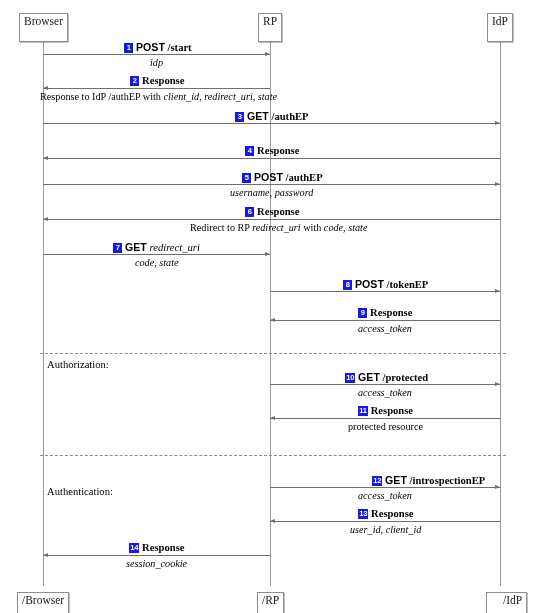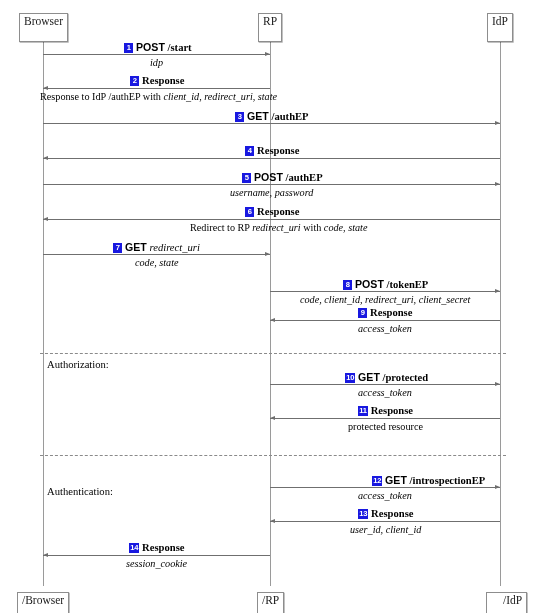--- a/index.html
+++ b/index.html
@@ -167,21 +167,20 @@
     <div class="msg-sub" style="top: 222px; left: 190px;"><span class="plain">Redirect to RP </span><span>redirect_uri</span><span class="plain"> with </span><span>code</span><span class="plain">, </span><span>state</span></div>
     <div class="msg-group"></div>
     <div class="msg-line" style="left: 43px; top: 254px; width: 227px;"></div>
     <div class="arrow-head right" style="top: 252px; left: 265px;"></div>
     <div class="msg-label" style="top: 241px; left: 113px;"><span class="badge">7</span> <span class="verb">GET</span> <span class="ital">redirect_uri</span></div>
     <div class="msg-sub" style="top: 257px; left: 135px;"><span>code, state</span></div>
     <div class="msg-group"></div>
     <div class="msg-line" style="left: 270px; top: 291px; width: 230px;"></div>
     <div class="arrow-head right" style="top: 289px; left: 495px;"></div>
     <div class="msg-label" style="top: 278px; left: 343px;"><span class="badge">8</span> <span class="verb">POST</span> <span class="path">/tokenEP</span></div>
-    <div class="msg-sub" style="top: 294px; left: 300px;"><span>code, client_id, redirect_uri, client_secret</span></div>
     <div class="msg-group"></div>
     <div class="msg-line" style="left: 270px; top: 320px; width: 230px;"></div>
     <div class="arrow-head left" style="top: 318px; left: 270px;"></div>
     <div class="msg-label" style="top: 307px; left: 358px;"><span class="badge">9</span> <span class="path">Response</span></div>
     <div class="msg-sub" style="top: 323px; left: 358px;"><span>access_token</span></div>
     <div class="msg-group"></div>
     <div class="msg-line" style="left: 270px; top: 384px; width: 230px;"></div>
     <div class="arrow-head right" style="top: 382px; left: 495px;"></div>
     <div class="msg-label" style="top: 371px; left: 345px;"><span class="badge">10</span> <span class="verb">GET</span> <span class="path">/protected</span></div>
     <div class="msg-sub" style="top: 387px; left: 358px;"><span>access_token</span></div>

